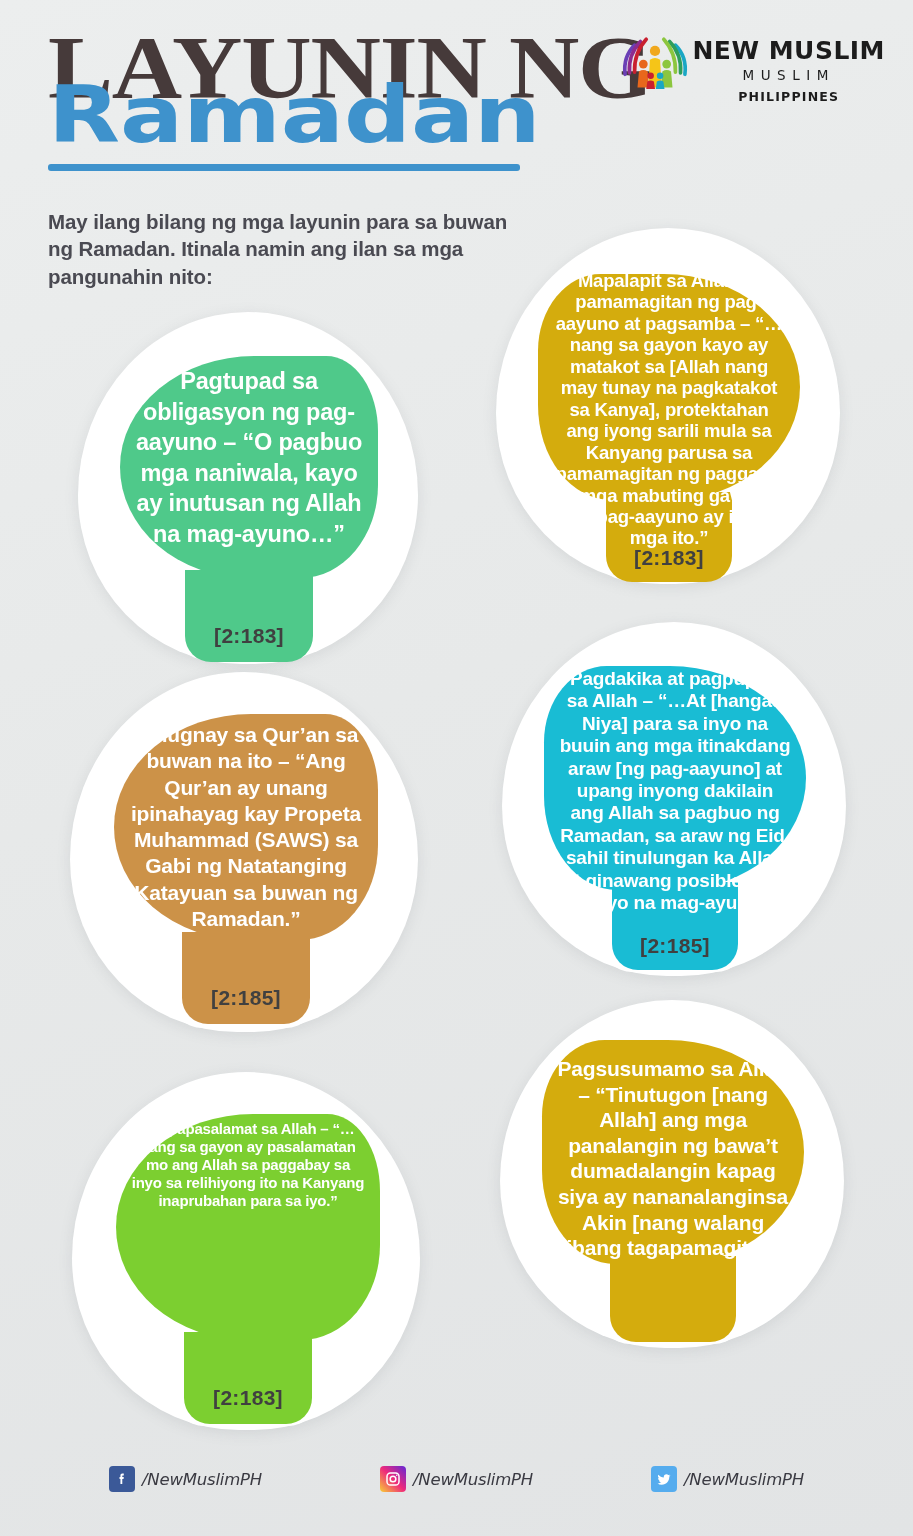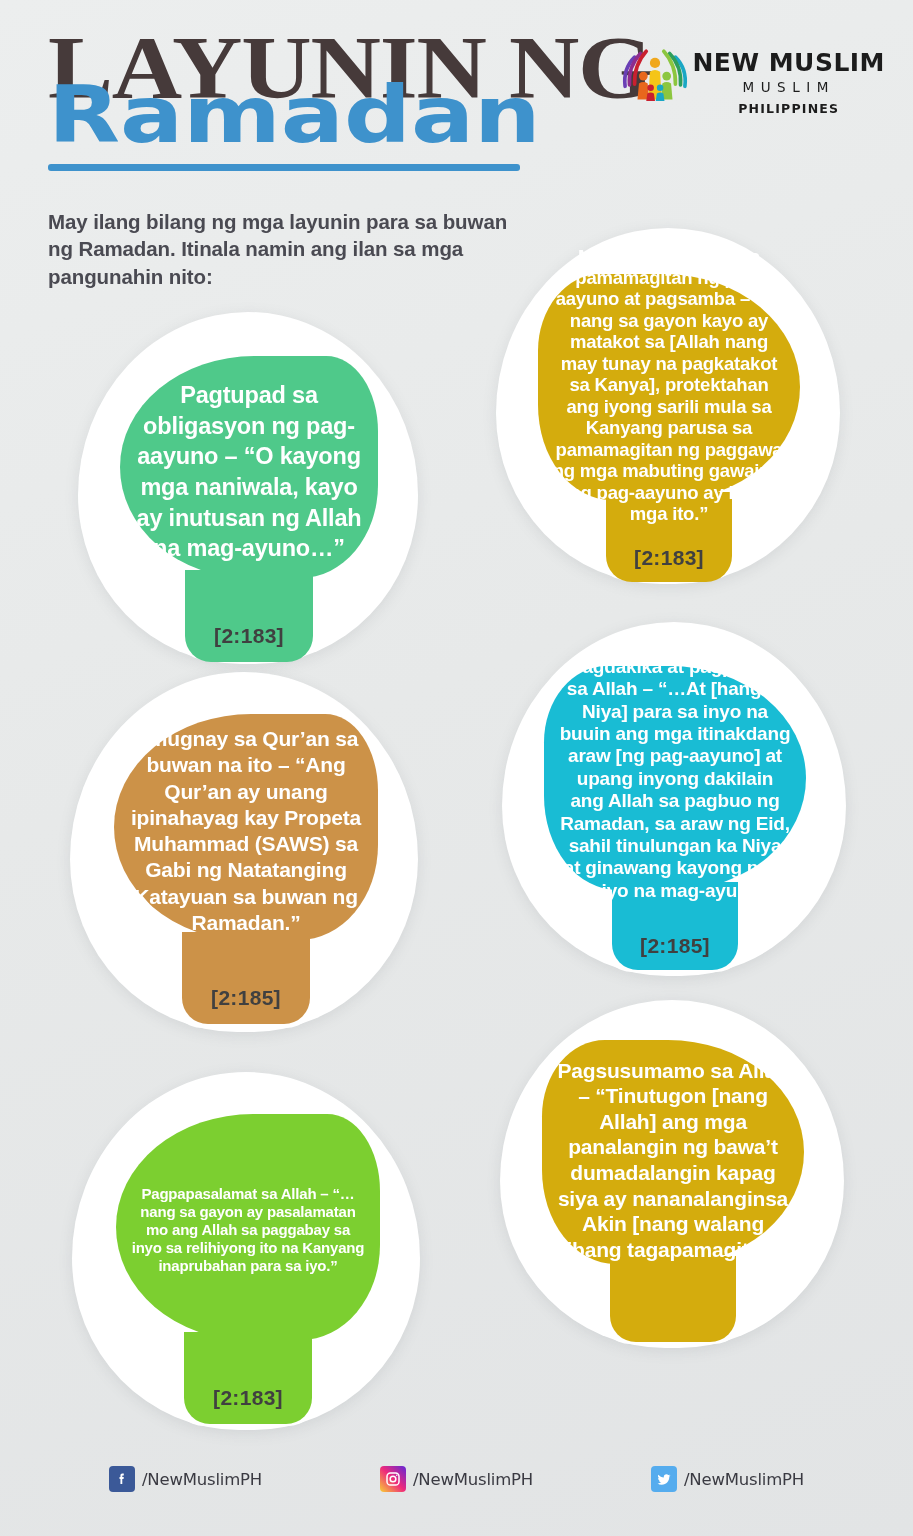--- a/index.html
+++ b/index.html
@@ -70,21 +70,21 @@
     line-height: 1.34;
     font-weight: bold;
     color: #4a4a52;
     letter-spacing: -0.1px;
   }
 
   
   #logo {
     position: absolute;
     right: 28px;
-    top: 44px;
+    top: 32px;
     display: flex;
     align-items: flex-start;
     gap: 0;
   }
   #logo-mark { width: 74px; height: 70px; flex: 0 0 auto; }
   #logo-text { padding-top: 6px; text-align: center; }
   #logo-name {
     font-family: "DejaVu Sans", sans-serif;
     font-size: 25px;
     font-weight: bold;
@@ -160,21 +160,20 @@
   .blob.lean-left .blob-body {
     border-radius: 24% 52% 50% 28% / 34% 50% 50% 42%;
   }
 
   .blob-content {
     position: absolute;
     inset: 0;
     display: flex;
     flex-direction: column;
     align-items: center;
-    justify-content: center;
     text-align: center;
     color: #ffffff;
     padding: 0 14px;
     z-index: 3;
   }
 
   .blob-text {
     font-weight: bold;
     color: #ffffff;
     letter-spacing: -0.2px;
@@ -197,20 +196,21 @@
     position: absolute;
     left: 0;
     bottom: 0;
     width: 913px;
     height: 96px;
     z-index: 40;
     display: flex;
     align-items: center;
     justify-content: space-around;
     padding: 0 50px 18px 50px;
+    font-style: italic;
   }
 
   .social {
     display: flex;
     align-items: center;
     gap: 7px;
   }
   .social-icon {
     width: 26px;
     height: 26px;
@@ -274,21 +274,21 @@
   </div>
 </div>
 
 <div class="pod" style="left:78px; top:312px; width:340px; height:352px; z-index:12;">
   <div class="pod-shell"></div>
   <div class="pod-tab"></div>
   <div class="blob lean-right" style="left:42px; top:44px; width:258px; height:222px;">
     <div class="blob-body" style="background:#4FC98A;"></div>
     <div class="blob-foot" style="background:#4FC98A; bottom:-84px; width:128px; height:92px;"></div>
     <div class="blob-content" style="top:10px;">
-      <div class="blob-text" style="font-size:23.5px; line-height:1.3;">Pagtupad sa obligasyon ng pag-aayuno – “O kayong mga naniwala,  kayo ay inutusan ng Allah na mag-ayuno…”</div>
+      <div class="blob-text" style="font-size:23.5px; line-height:1.3;">Pagtupad sa obligasyon ng pag-aayuno – “O pagbuo mga naniwala,  kayo ay inutusan ng Allah na mag-ayuno…”</div>
     </div>
     <div class="blob-ref" style="top:268px;">[2:183]</div>
   </div>
 </div>
 
 <div class="pod" style="left:496px; top:228px; width:344px; height:356px; z-index:14;">
   <div class="pod-shell"></div>
   <div class="pod-tab"></div>
   <div class="blob lean-left" style="left:42px; top:46px; width:262px; height:226px;">
     <div class="blob-body" style="background:#D4AC0D;"></div>
@@ -313,21 +313,21 @@
   </div>
 </div>
 
 <div class="pod" style="left:502px; top:622px; width:344px; height:354px; z-index:14;">
   <div class="pod-shell"></div>
   <div class="pod-tab"></div>
   <div class="blob lean-left" style="left:42px; top:44px; width:262px; height:224px;">
     <div class="blob-body" style="background:#19BCD4;"></div>
     <div class="blob-foot" style="background:#19BCD4; bottom:-80px; width:126px; height:88px;"></div>
     <div class="blob-content" style="top:2px;">
-      <div class="blob-text" style="font-size:19px; line-height:1.18;">Pagdakika at pagpupuri sa Allah – “…At [hangad Niya] para sa inyo na buuin ang mga itinakdang araw [ng pag-aayuno] at upang inyong dakilain ang Allah sa pagbuo ng Ramadan, sa araw ng Eid, sahil tinulungan ka Niya at ginawang kayong para sa iyo na mag-ayuno.”</div>
+      <div class="blob-text" style="font-size:19px; line-height:1.18;">Pagdakika at pagpupuri sa Allah – “…At [hangad Niya] para sa inyo na buuin ang mga itinakdang araw [ng pag-aayuno] at upang inyong dakilain ang Allah sa pagbuo ng Ramadan, sa araw ng Eid, sahil tinulungan ka Allah at ginawang posible para sa iyo na mag-ayuno.”</div>
     </div>
     <div class="blob-ref" style="top:268px;">[2:185]</div>
   </div>
 </div>
 
 <div class="pod" style="left:72px; top:1072px; width:348px; height:358px; z-index:12;">
   <div class="pod-shell"></div>
   <div class="pod-tab"></div>
   <div class="blob lean-right" style="left:44px; top:42px; width:264px; height:226px;">
     <div class="blob-body" style="background:#7CCF30;"></div>

